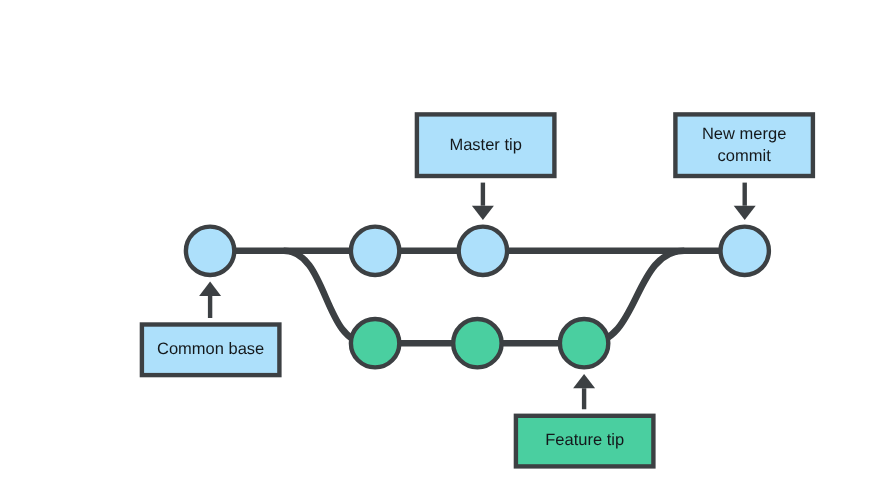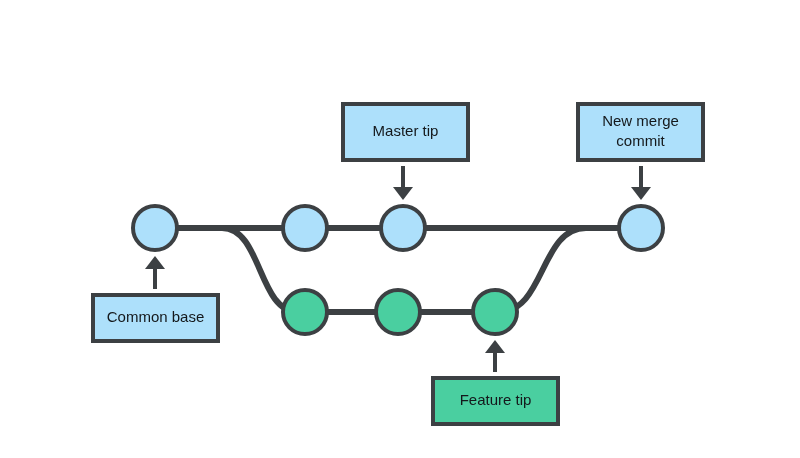--- a/index.html
+++ b/index.html
@@ -11,20 +11,21 @@
   body {
     width: 800px;
     height: 458px;
     font-family: "Liberation Sans", sans-serif;
     overflow: hidden;
   }
   #diagram-root {
     position: relative;
     width: 720px;
     height: 458px;
+    margin-left: 36px;
   }
   svg#git-diagram {
     display: block;
     width: 800px;
     height: 458px;
   }
   .label-text {
     font-family: "Liberation Sans", sans-serif;
     font-size: 15px;
     fill: #14181b;

